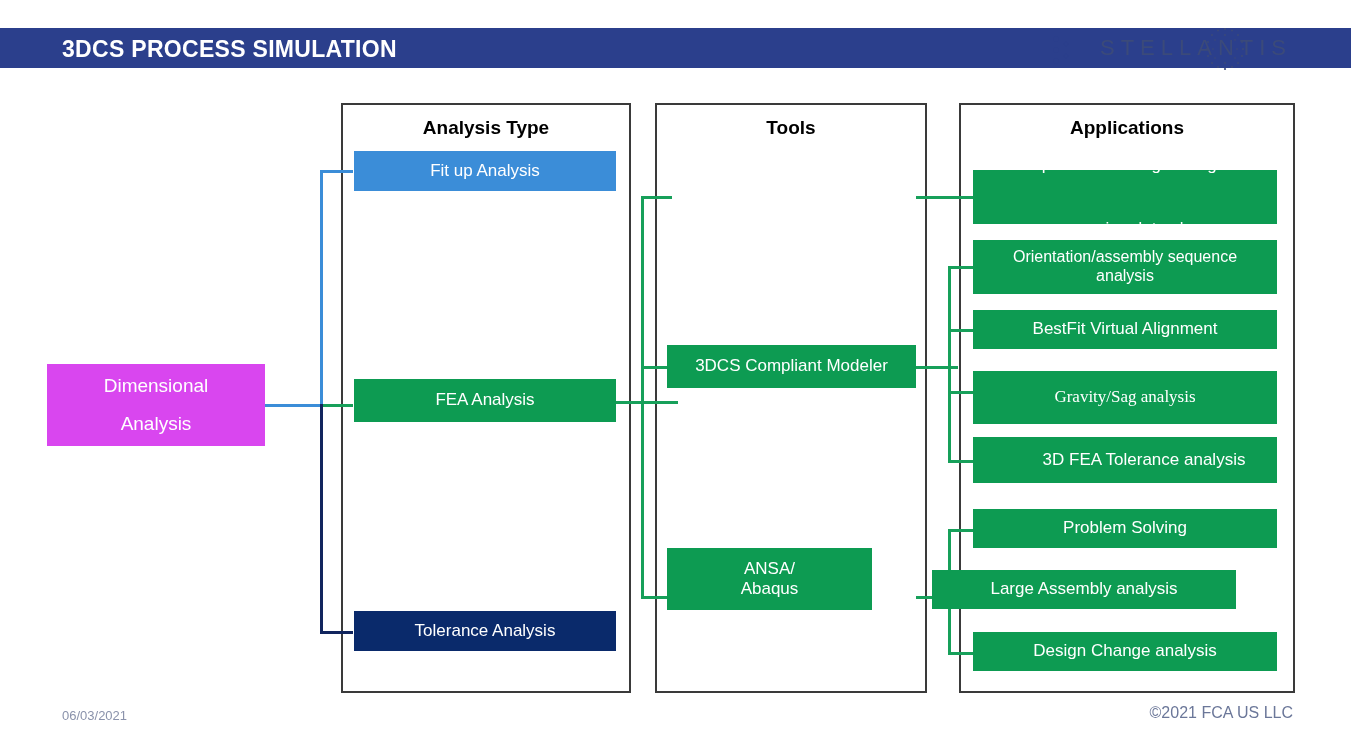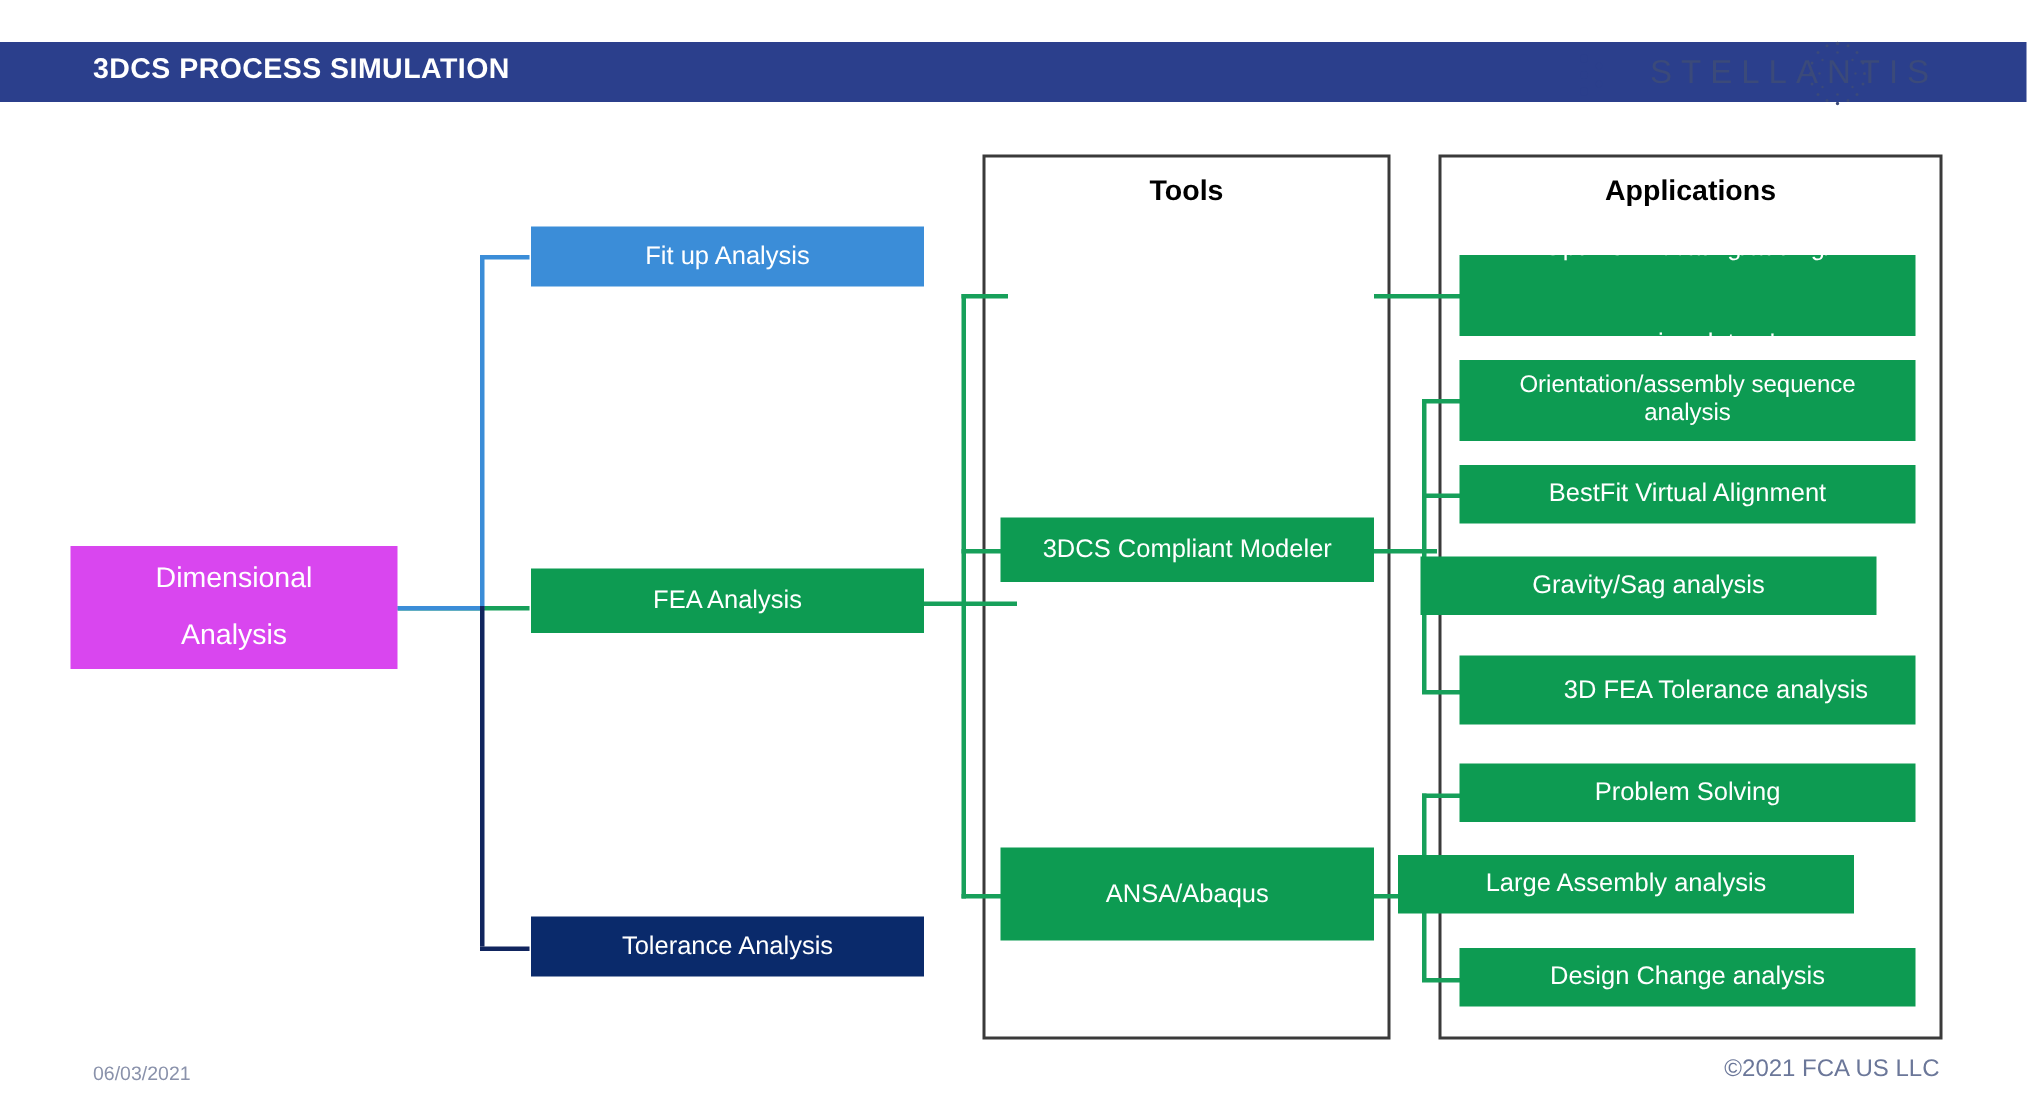--- a/index.html
+++ b/index.html
@@ -26,21 +26,21 @@
     left: 0;
     top: 28px;
     width: 1351px;
     height: 40px;
     background: #2B3F8C;
   }
   .header-title {
     position: absolute;
     left: 62px;
     top: 36px;
-    font-size: 19px;
+    font-size: 23px;
     font-weight: bold;
     color: #ffffff;
     letter-spacing: 0.3px;
     white-space: nowrap;
   }
   .logo-wrap {
     position: absolute;
     left: 1050px;
     top: 26px;
     width: 260px;
@@ -190,20 +190,23 @@
 
   <div class="ln h c-green" style="left:265px; top:404px; width:88px;"></div>
 
   <div class="ln h c-blue" style="left:265px; top:404px; width:55px;"></div>
   <div class="ln v c-blue" style="left:320px; top:170px; height:236px;"></div>
   <div class="ln h c-blue" style="left:320px; top:170px; width:33px;"></div>
 
   <div class="ln v c-navy" style="left:320px; top:404px; height:227px;"></div>
   <div class="ln h c-navy" style="left:320px; top:631px; width:33px;"></div>
 
+  <div class="col" style="left:341px; top:103px; width:290px; height:590px;">
+    <div class="col-title">Analysis Type</div>
+  </div>
 
   <div class="box blue" style="left:354px; top:151px; width:262px; height:40px;">
     <span>Fit up Analysis</span>
   </div>
 
   <div class="box green" style="left:354px; top:379px; width:262px; height:43px;">
     <span>FEA Analysis</span>
   </div>
 
   <div class="box navy" style="left:354px; top:611px; width:262px; height:40px;">
@@ -218,21 +221,21 @@
 
   <div class="col" style="left:655px; top:103px; width:272px; height:590px;">
     <div class="col-title">Tools</div>
   </div>
 
 
   <div class="box green" style="left:667px; top:345px; width:249px; height:43px;">
     <span>3DCS Compliant Modeler</span>
   </div>
 
-  <div class="box green" style="left:667px; top:565px; width:249px; height:62px; flex-direction:row;">
+  <div class="box green" style="left:667px; top:548px; width:205px; height:62px; flex-direction:column;">
     <span>ANSA/</span>
     <span>Abaqus</span>
   </div>
 
   <div class="ln h c-green" style="left:916px; top:196px; width:60px;"></div>
 
   <div class="ln h c-green" style="left:916px; top:366px; width:42px;"></div>
   <div class="ln v c-green" style="left:948px; top:266px; height:195px;"></div>
   <div class="ln h c-green" style="left:948px; top:266px; width:28px;"></div>
   <div class="ln h c-green" style="left:948px; top:329px; width:28px;"></div>
@@ -256,21 +259,21 @@
 
   <div class="box green" style="left:973px; top:240px; width:304px; height:54px; flex-direction:column; font-size:16px;">
     <span>Orientation/assembly sequence</span>
     <span>analysis</span>
   </div>
 
   <div class="box green" style="left:973px; top:310px; width:304px; height:39px;">
     <span>BestFit Virtual Alignment</span>
   </div>
 
-  <div class="box green" style="left:947px; top:371px; width:304px; height:39px;">
+  <div class="box green" style="left:973px; top:371px; width:304px; height:53px;font-family:Liberation Serif, serif;">
     <span>Gravity/Sag analysis</span>
   </div>
 
   <div class="box green" style="left:973px; top:437px; width:304px; height:46px;padding-left:44px;">
     <span>3D FEA Tolerance analysis</span>
   </div>
 
   <div class="box green" style="left:973px; top:509px; width:304px; height:39px;">
     <span>Problem Solving</span>
   </div>

